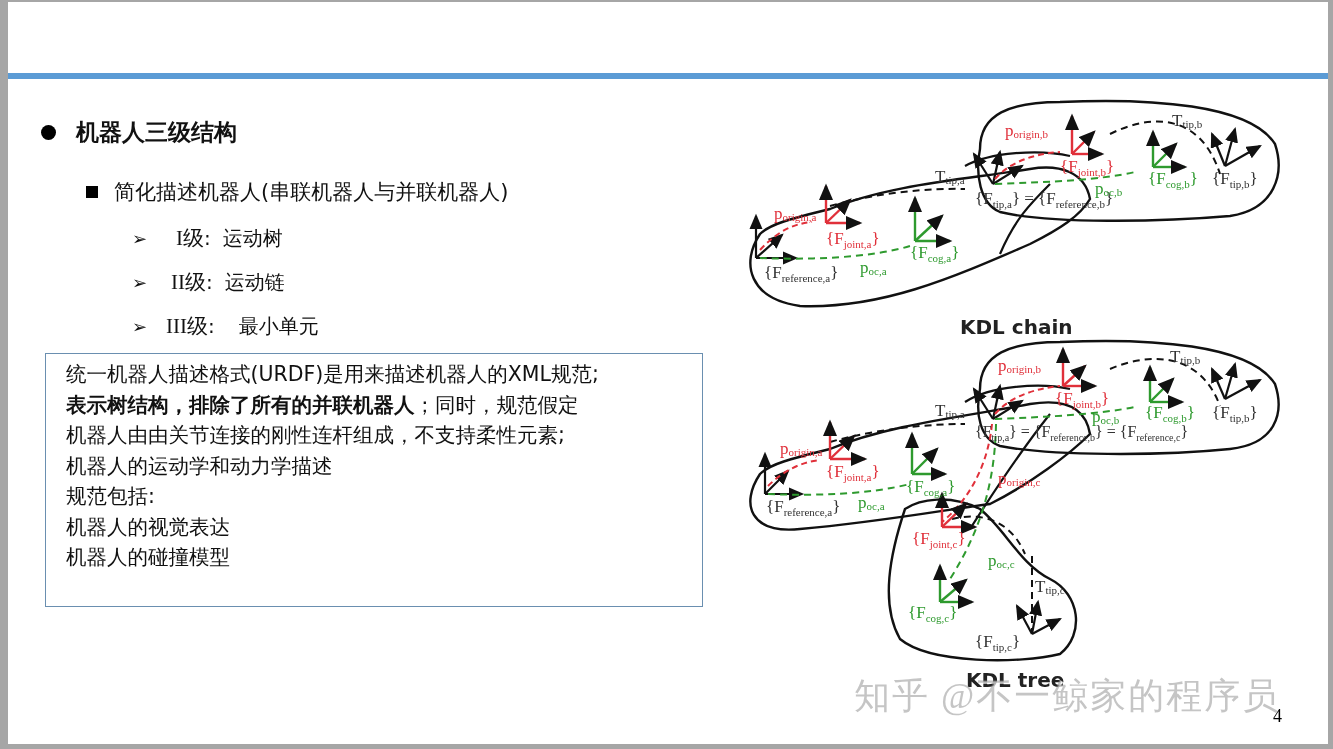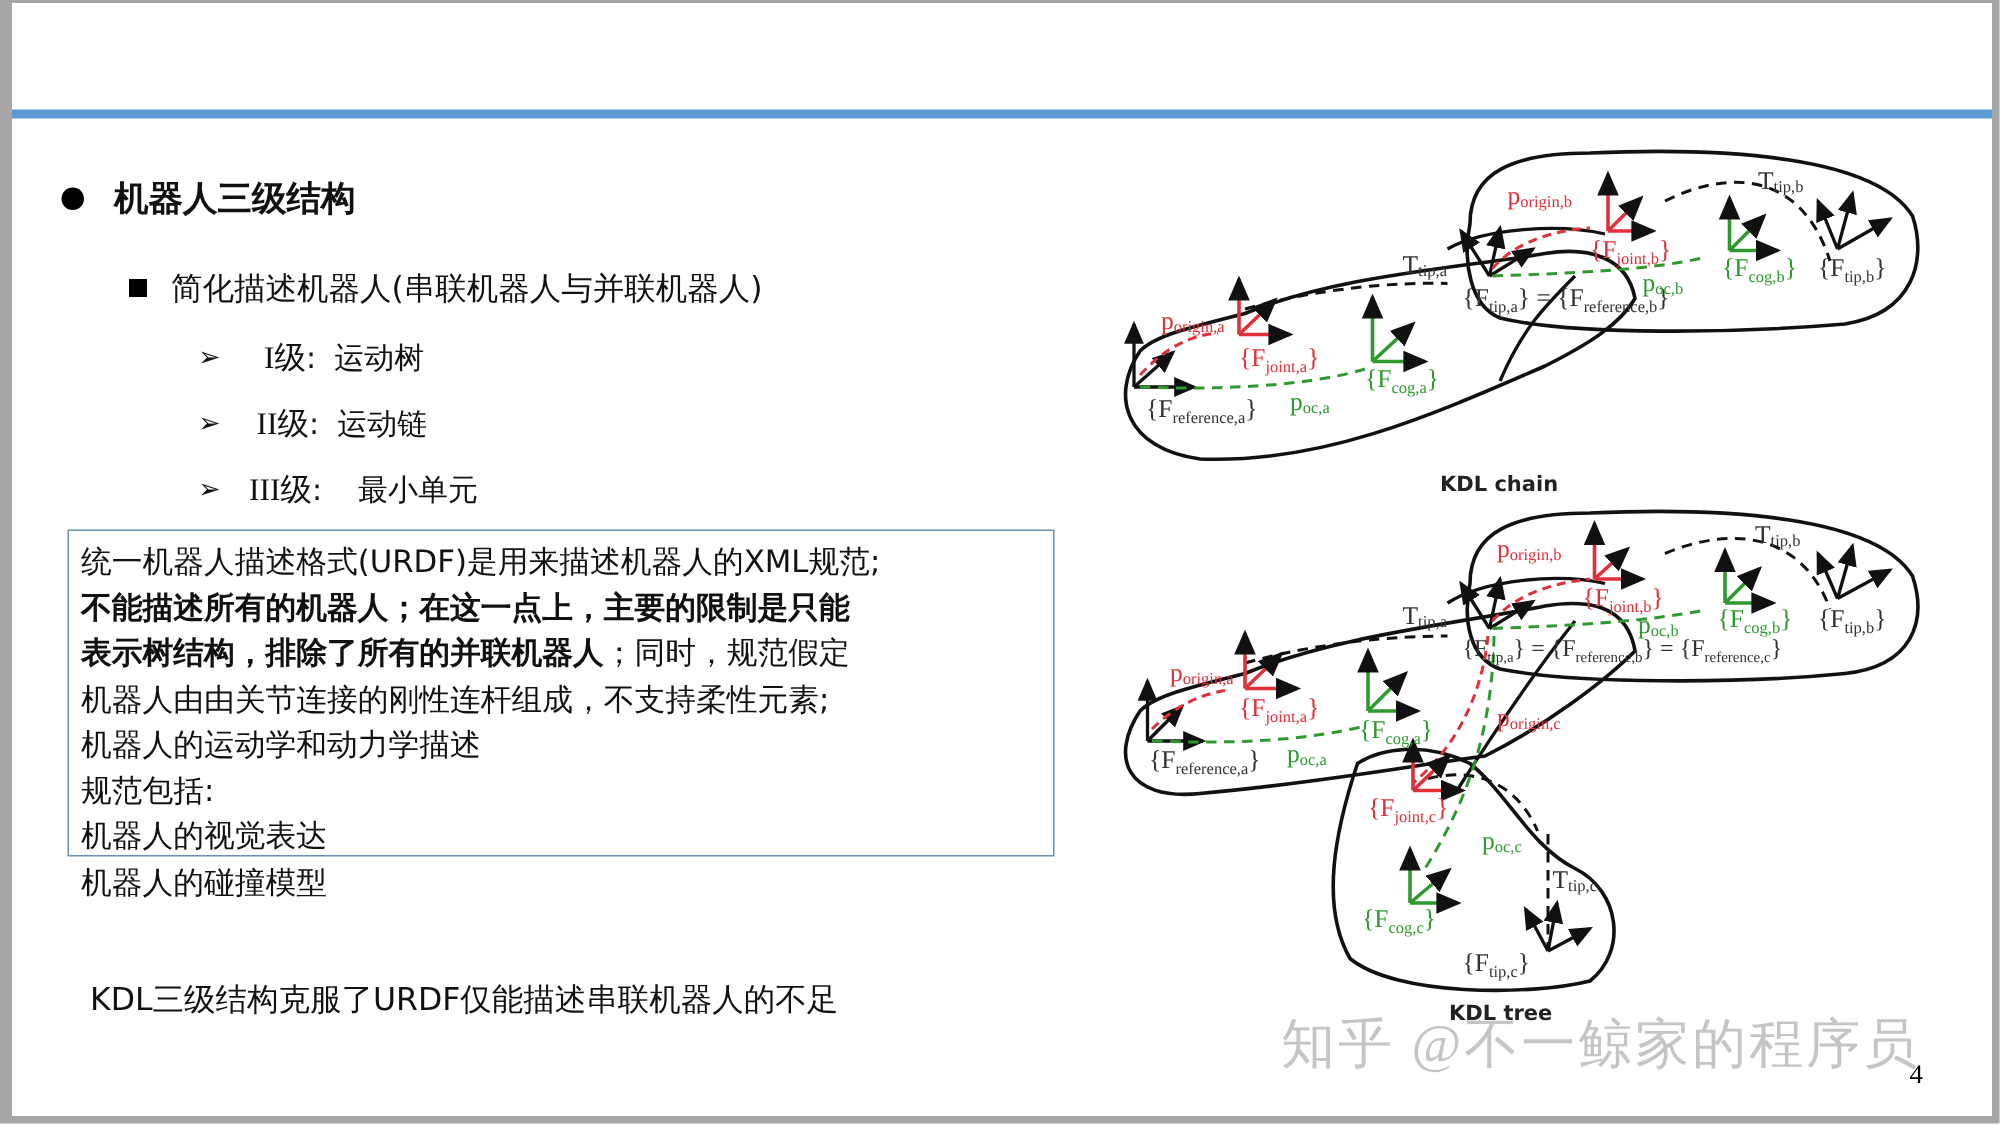--- a/index.html
+++ b/index.html
@@ -36,36 +36,36 @@
   }
   .l2 .sq { width: 12px; height: 12px; background: #000; display: inline-block; margin-right: 16px; }
   .l3 {
     position: absolute; left: 124px;
     font-family: "DejaVu Sans", sans-serif; font-size: 20px; color: #111;
     display: flex; align-items: center;
   }
   .l3 .arrow { font-size: 18px; margin-right: 16px; width: 18px; display:inline-block; }
   .l3 .lvl { font-family: "Liberation Serif", serif; font-size: 21px; }
   .box {
-    position: absolute; left: 37px; top: 351px; width: 658px; height: 218px;
+    position: absolute; left: 37px; top: 351px; width: 658px; height: 254px;
     border: 1px solid #6a8fb0; box-sizing: border-box;
-    padding: 5px 8px;
+    padding: 5px 20px;
     font-family: "DejaVu Sans", sans-serif; font-size: 20.5px; line-height: 30.5px; color: #111;
   }
   .box p { margin: 0; white-space: nowrap; }
   .box b { font-weight: bold; }
   .footer-text {
     position: absolute; left: 52px; top: 650px;
     font-family: "DejaVu Sans", sans-serif; font-size: 21px; color: #111;
   }
   .diagram { position: absolute; left: 722px; top: 92px; }
   .diagram2 { position: absolute; left: 722px; top: 332px; }
   .cap {
     position: absolute; font-family: "DejaVu Sans", sans-serif; font-weight: bold;
-    font-size: 14px; color: #222;
+    font-size: 20px; color: #222;
   }
   .watermark {
     position: absolute; left: 846px; top: 670px;
     font-family: Liberation Serif, serif; font-size: 36px; color: rgba(150,150,150,0.55);
     letter-spacing: 2px; white-space: nowrap;
     text-shadow: 1px 1px 0 rgba(255,255,255,0.8);
     text-align: right;
   }
   .page-num {
     position: absolute; left: 1265px; top: 704px;
@@ -103,30 +103,28 @@
   </div>
   <div class="l3" style="top:310px">
     <span class="arrow">➢</span>
     <span class="lvl">III级</span>
     <span>:</span>
     <span style="margin-left:24px">最小单元</span>
   </div>
 
   <div class="box">
     <p>统一机器人描述格式(URDF)是用来描述机器人的XML规范;</p>
-    <p><b>不能描述所有的机器人；在这一点上，主要的限制是只能</b></p>
     <p><b>表示树结构，排除了所有的并联机器人</b><span>；同时，规范假定</span></p>
     <p>机器人由由关节连接的刚性连杆组成，不支持柔性元素;</p>
     <p>机器人的运动学和动力学描述</p>
     <p>规范包括:</p>
     <p>机器人的视觉表达</p>
     <p>机器人的碰撞模型</p>
   </div>
 
-  <div class="footer-text">KDL三级结构克服了URDF仅能描述串联机器人的不足</div>
 
   <svg class="diagram" width="560" height="220" viewBox="0 0 560 220">
     <defs>
       <marker id="ahk" markerWidth="8" markerHeight="8" refX="6" refY="3" orient="auto">
           <path d="M0,0 L7,3 L0,6 Z" fill="#111"></path>
         </marker>
       <marker id="ahr" markerWidth="8" markerHeight="8" refX="6" refY="3" orient="auto">
           <path d="M0,0 L7,3 L0,6 Z" fill="#e0303a"></path>
         </marker>
       <marker id="ahg" markerWidth="8" markerHeight="8" refX="6" refY="3" orient="auto">

